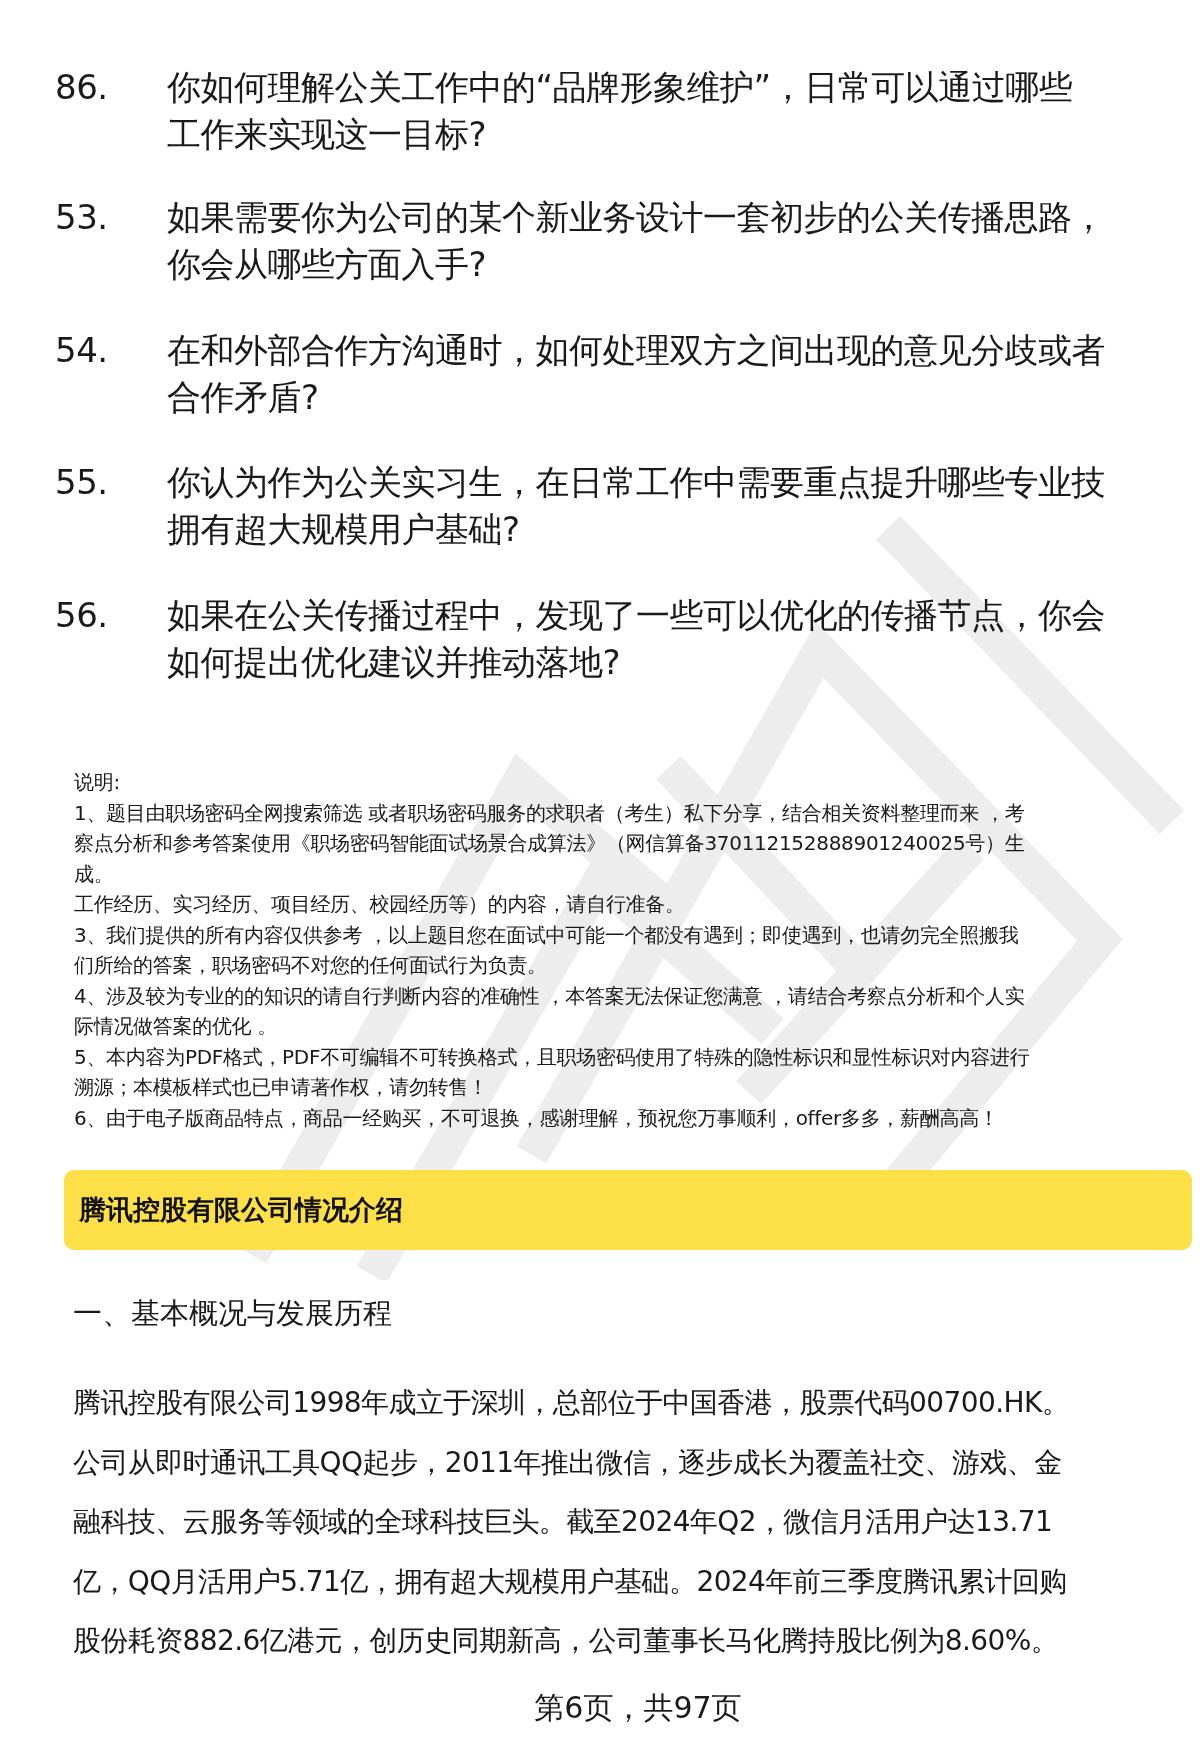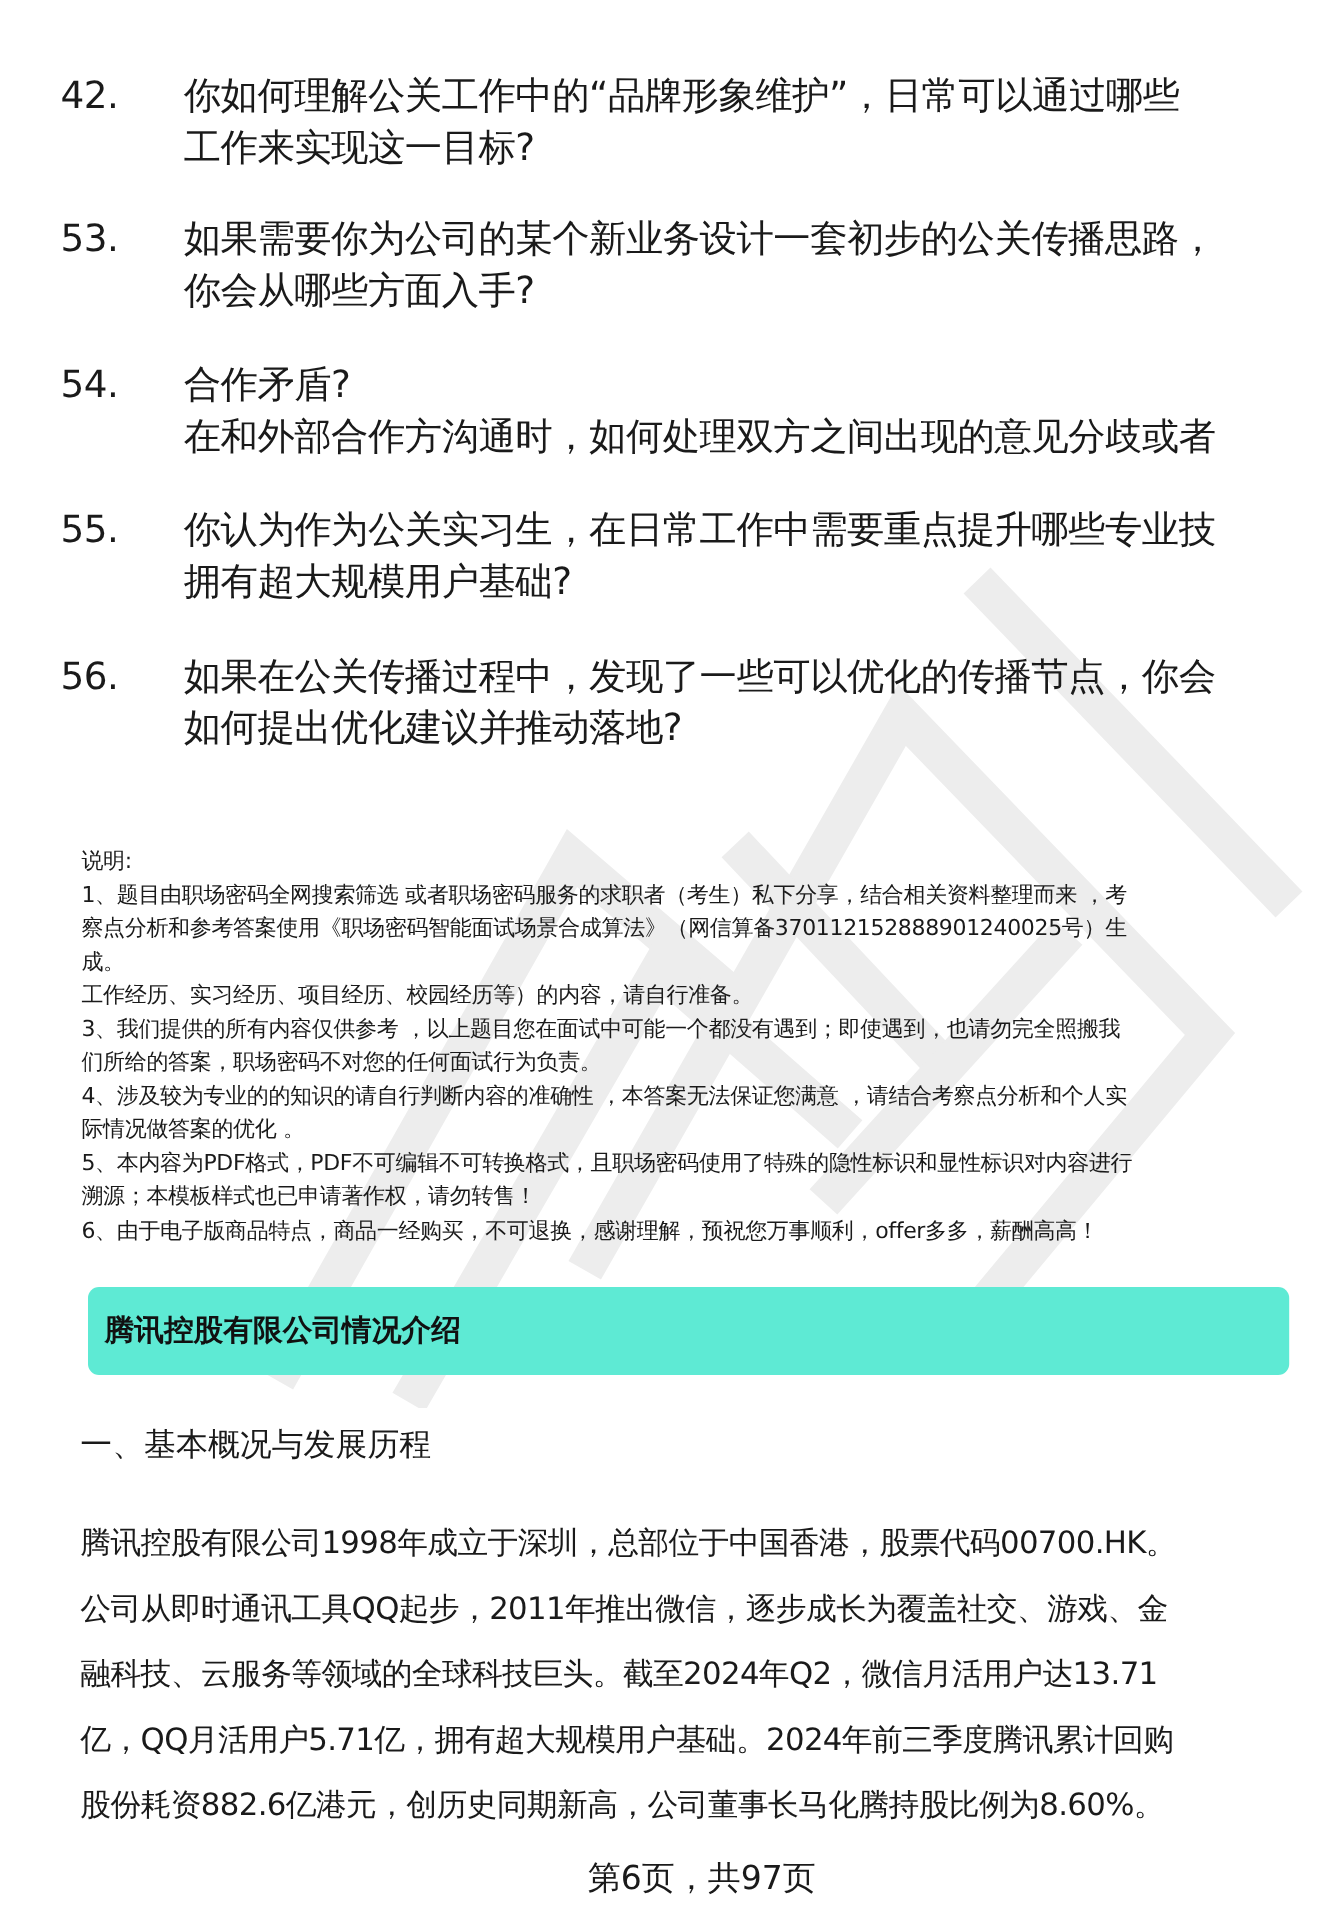--- a/index.html
+++ b/index.html
@@ -18,22 +18,22 @@
       font-size: 34px; line-height: 47px; letter-spacing: -0.5px;
     }
     .question .num { position: absolute; left: 0; top: 0; }
     .question .text { display: block; margin-left: 112px; }
     .notes {
       position: absolute; left: 74px; top: 724px; width: 1090px;
       font-size: 20px; line-height: 30.5px; letter-spacing: -0.3px; margin-top: 43px;
     }
     .notes p { margin: 0; }
     .banner {
-      position: absolute; left: 80px; top: 1170px; width: 1092px; height: 80px;
-      background: #5eead4; border-radius: 10px;
+      position: absolute; left: 64px; top: 1170px; width: 1092px; height: 80px;
+      background: #fde047; border-radius: 10px; padding-left: 36px;
     }
     .banner-title {
       position: absolute; left: 15px; top: 0; line-height: 80px;
       font-size: 27px; font-weight: bold; color: #111;
     }
     .subheading {
       position: absolute; left: 73px; top: 1292px;
       font-size: 29px; line-height: 42px;
     }
     .body-text {
@@ -56,33 +56,33 @@
     <polyline points="340,660 620,170 900,460 700,700"></polyline>
     <polyline points="480,300 640,470"></polyline>
     <polyline points="700,60 960,330"></polyline>
     <polyline points="560,600 760,380"></polyline>
   </g>
 </svg>
 
 <div class="layer">
 
   <div class="question" style="top:64px">
-    <span class="num">42.</span>
+    <span class="num">86.</span>
     <span class="text">你如何理解公关工作中的“品牌形象维护”，日常可以通过哪些</span>
     <span class="text">工作来实现这一目标?</span>
   </div>
   <div class="question" style="top:194px">
     <span class="num">53.</span>
     <span class="text">如果需要你为公司的某个新业务设计一套初步的公关传播思路，</span>
     <span class="text">你会从哪些方面入手?</span>
   </div>
   <div class="question" style="top:327px">
     <span class="num">54.</span>
+    <span class="text">在和外部合作方沟通时，如何处理双方之间出现的意见分歧或者</span>
     <span class="text">合作矛盾?</span>
-    <span class="text">在和外部合作方沟通时，如何处理双方之间出现的意见分歧或者</span>
   </div>
   <div class="question" style="top:459px">
     <span class="num">55.</span>
     <span class="text">你认为作为公关实习生，在日常工作中需要重点提升哪些专业技</span>
     <span class="text">拥有超大规模用户基础?</span>
   </div>
   <div class="question" style="top:592px">
     <span class="num">56.</span>
     <span class="text">如果在公关传播过程中，发现了一些可以优化的传播节点，你会</span>
     <span class="text">如何提出优化建议并推动落地?</span>

